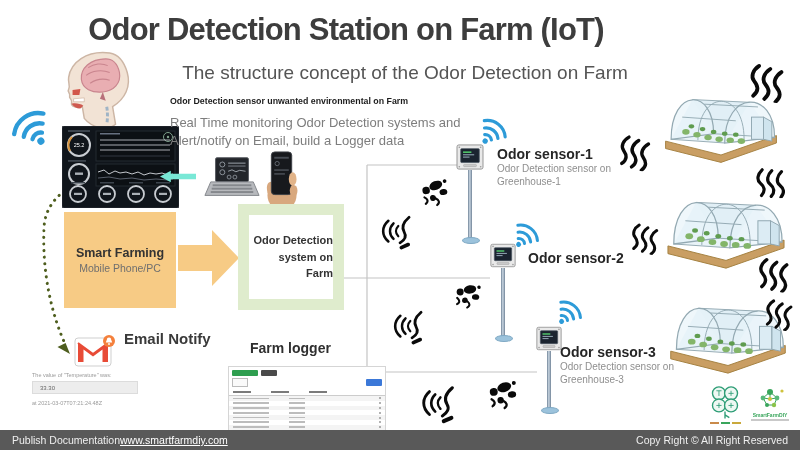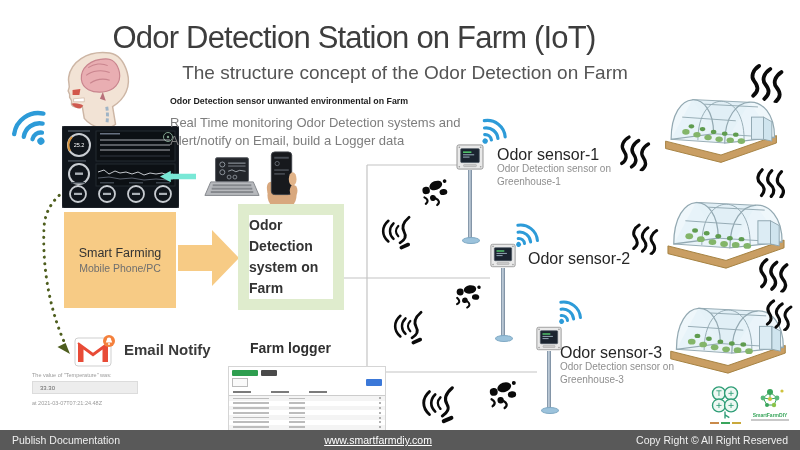--- a/index.html
+++ b/index.html
@@ -1,35 +1,35 @@
 <!DOCTYPE html>
 <html><head>
 <meta charset="utf-8">
 <style>
   html,body{margin:0;padding:0;background:#fff;}
   #slide{position:relative;width:800px;height:450px;background:#fff;overflow:hidden;
          font-family:"Liberation Sans",sans-serif;}
   .abs{position:absolute;}
-  .title{left:0;top:12px;width:692px;text-align:center;font-size:31px;font-weight:400;
-         letter-spacing:-0.8px;color:#3d3d3d;margin:8px;}
+  .title{left:0;top:12px;width:692px;text-align:center;font-size:31px;font-weight:700;
+         letter-spacing:-0.8px;color:#3d3d3d;margin:0;}
   .subtitle{left:0;top:62px;width:810px;text-align:center;font-size:19px;color:#555;}
   .intro-heading{left:170px;top:96px;width:330px;font-size:8.8px;font-weight:bold;color:#1c1c1c;}
   .intro-body{left:170px;top:114px;width:292px;font-size:13px;color:#7d7d7d;line-height:1.4;}
   .box-orange{left:64px;top:212px;width:112px;height:96px;background:#f7cb85;
               display:flex;flex-direction:column;justify-content:center;text-align:center;}
-  .bo-title{font-weight:normal;font-size:12.5px;color:#333;}
+  .bo-title{font-weight:bold;font-size:12.5px;color:#333;}
   .bo-sub{font-size:10.5px;color:#6f6f6f;margin-top:2px;}
   .box-green{left:238px;top:204px;width:106px;height:106px;box-sizing:border-box;background:#fff;
              border:11px solid #dfeccd;display:flex;align-items:center;justify-content:center;
-             text-align:left;font-weight:bold;font-size:14px;color:#333;line-height:1.5;}
-  .sensor-name{font-weight:normal;font-size:16px;color:#262626;}
+             text-align:right;font-weight:bold;font-size:11px;color:#333;line-height:1.5;}
+  .sensor-name{font-weight:bold;font-size:14px;color:#262626;}
   .sensor-desc{font-size:10px;color:#8f8f8f;line-height:1.3;width:136px;}
   .pole{width:4px;background:linear-gradient(90deg,#6f8296,#c9d6e2 45%,#6f8296);}
   .pole-base{width:16px;height:5px;background:#9cc3dc;border:1px solid #7fa9c4;border-radius:50%;}
-  .email-label{left:124px;top:341px;font-size:15px;font-weight:bold;color:#3a3a3a;}
+  .email-label{left:124px;top:330px;font-size:15px;font-weight:bold;color:#3a3a3a;}
   .email-line{font-size:5.5px;color:#9a9a9a;}
   .email-valuebox{left:32px;top:381px;width:106px;height:13px;background:#ededed;border:1px solid #dcdcdc;
                   font-size:6px;color:#666;line-height:13px;padding-left:7px;box-sizing:border-box;}
   .dl-title{left:250px;top:340px;font-size:14px;font-weight:bold;color:#2f2f2f;}
   .dl-table{left:228px;top:366px;width:158px;height:64px;background:#fff;border:1px solid #d5d5d5;box-sizing:border-box;}
   .dl-toolbar{display:flex;gap:3px;padding:3px 3px 2px 3px;align-items:center;}
   .dl-btn-green{width:26px;height:6px;background:#2e9e4f;border-radius:1px;}
   .dl-btn-dark{width:16px;height:6px;background:#4a4a4a;border-radius:1px;}
   .dl-search{display:flex;padding:0 3px 2px 3px;align-items:center;}
   .dl-page{width:14px;height:7px;border:1px solid #bbb;background:#fafafa;}
@@ -37,21 +37,21 @@
   .dl-head{height:6px;border-bottom:1px solid #ccc;display:flex;align-items:center;padding:0 4px;gap:20px;}
   .dl-head i{display:block;height:2.2px;background:#7a7a7a;width:18px;}
   .dl-row{height:4.8px;display:flex;align-items:center;padding:0 4px;gap:20px;}
   .dl-row:nth-child(even){background:#f4f4f4;}
   .dl-row i{display:block;height:1.8px;background:#bcbcbc;}
   .dl-b1{width:36px;} .dl-b2{width:16px;}
   .dl-dot{margin-left:auto;width:2px;height:2px;background:#999;border-radius:50%;}
   .footer{left:0;top:430px;width:800px;height:20px;background:#595959;color:#efefef;font-size:10.5px;
           display:flex;align-items:center;box-sizing:border-box;padding:2px 12px;}
   .footer a{color:#fff;text-decoration:underline;}
-  .f-center{flex:1;text-align:center;}
+  .f-center{flex:1;text-align:left;}
   .brand-text{font-size:5px;font-weight:bold;color:#3aa65c;text-align:center;}
   .brand-bar{width:38px;height:1.5px;background:#c9c9c9;margin:1px auto 0 auto;}
   .logo-bars{display:flex;gap:2px;justify-content:center;margin-top:1px;}
   .logo-bars i{display:block;width:9px;height:2px;}
 </style>
 </head>
 <body>
 
 <div id="slide">
 

